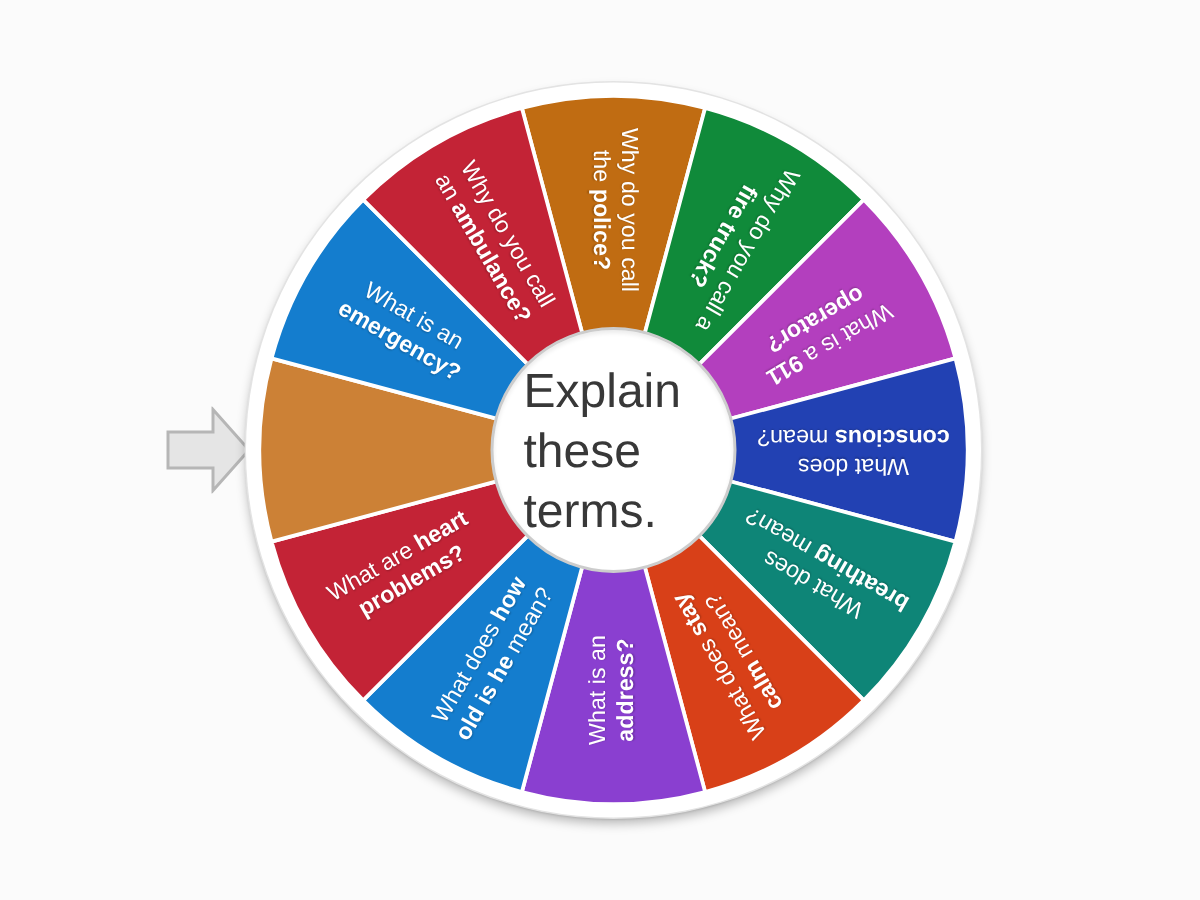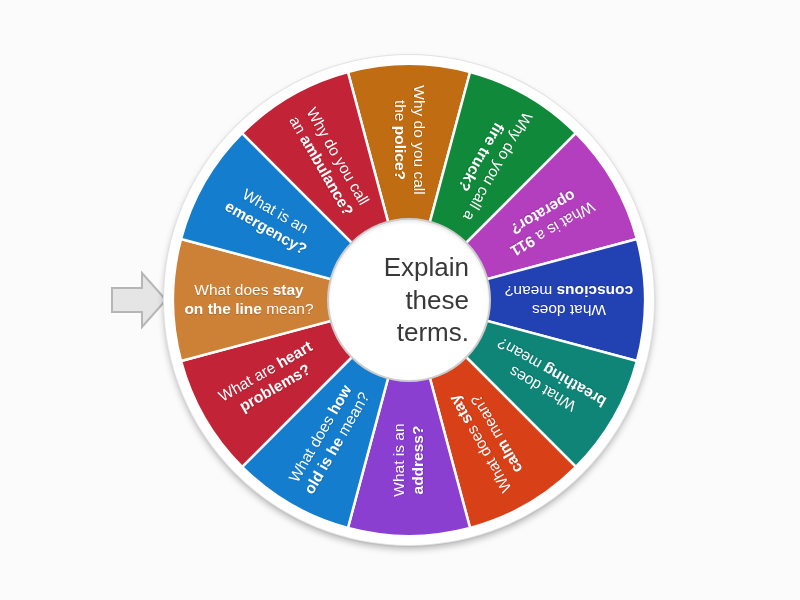--- a/index.html
+++ b/index.html
@@ -34,22 +34,22 @@
   .seg-label b{font-weight:700;}
   .hub{
     position:absolute;left:50%;top:50%;width:160px;height:160px;
     transform:translate(-50%,-50%);
     background:#ffffff;border-radius:50%;
     border:2px solid #cccccc;
     box-shadow:inset 0 2px 3px rgba(0,0,0,.08);
     display:flex;align-items:center;justify-content:center;
   }
   .hub-text{
-    width:120px;text-align:right;
-    font-size:26px;line-height:1.25;color:#383838;
+    width:120px;text-align:left;
+    font-size:32px;line-height:1.25;color:#383838;
   }
   .pointer{
     position:absolute;left:110px;top:271px;width:60px;height:58px;
   }
 </style>
 </head>
 <body style="background: rgb(251, 251, 251);">
 
 <div class="stage">
 
@@ -76,21 +76,20 @@
     <div class="labels">
         <div class="seg-label" style="transform: translate(-50%, -50%) rotate(-90deg) translateX(160px) rotate(180deg);"><span>Why do you call the </span><b>police?</b><span></span></div>
         <div class="seg-label" style="transform: translate(-50%, -50%) rotate(-60deg) translateX(160px) rotate(180deg);"><span>Why do you call a </span><b>fire truck?</b><span></span></div>
         <div class="seg-label" style="transform: translate(-50%, -50%) rotate(-30deg) translateX(160px) rotate(180deg);"><span>What is a </span><b>911 operator?</b><span></span></div>
         <div class="seg-label" style="transform: translate(-50%, -50%) rotate(0deg) translateX(160px) rotate(180deg);"><span>What does </span><b>conscious</b><span> mean?</span></div>
         <div class="seg-label" style="transform: translate(-50%, -50%) rotate(30deg) translateX(160px) rotate(180deg);"><span>What does </span><b>breathing</b><span> mean?</span></div>
         <div class="seg-label" style="transform: translate(-50%, -50%) rotate(60deg) translateX(160px) rotate(180deg);"><span>What does </span><b>stay calm</b><span> mean?</span></div>
         <div class="seg-label" style="transform: translate(-50%, -50%) rotate(90deg) translateX(160px) rotate(180deg);"><span>What is an </span><b>address?</b><span></span></div>
         <div class="seg-label" style="transform: translate(-50%, -50%) rotate(120deg) translateX(160px) rotate(180deg);"><span>What does </span><b>how old is he</b><span> mean?</span></div>
         <div class="seg-label" style="transform: translate(-50%, -50%) rotate(150deg) translateX(160px) rotate(180deg);"><span>What are </span><b>heart problems?</b><span></span></div>
-        <div class="seg-label" style="transform: translate(-50%, -50%) rotate(180deg) translateX(160px) rotate(180deg);"><span>What does </span><b>stay on the line</b><span> mean?</span></div>
         <div class="seg-label" style="transform: translate(-50%, -50%) rotate(210deg) translateX(160px) rotate(180deg);"><span>What is an </span><b>emergency?</b><span></span></div>
         <div class="seg-label" style="transform: translate(-50%, -50%) rotate(240deg) translateX(160px) rotate(180deg);"><span>Why do you call an </span><b>ambulance?</b><span></span></div>
       </div>
     <div class="hub" style="background: rgb(255, 255, 255); border-color: rgb(204, 204, 204);">
       <div class="hub-text" style="color: rgb(56, 56, 56);">Explain these terms.</div>
     </div>
   </div>
 
 </div>
 

